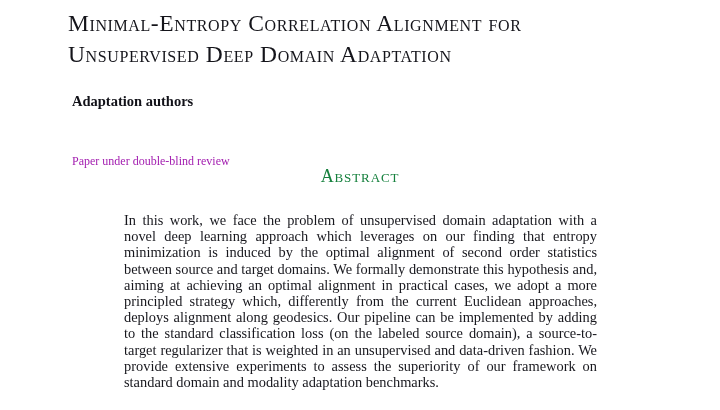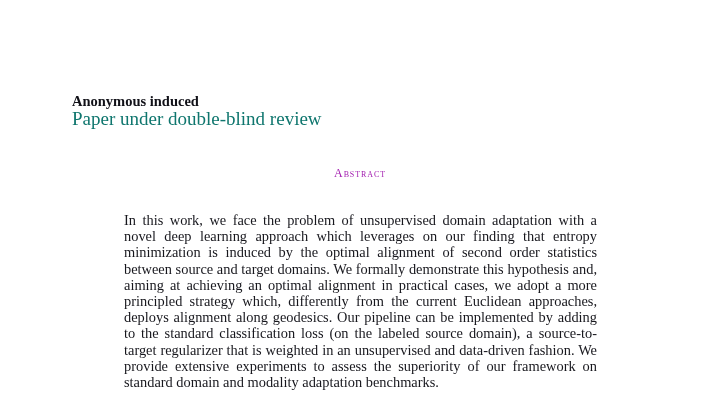--- a/index.html
+++ b/index.html
@@ -47,37 +47,38 @@
     top: 92px;
     width: 420px;
   }
   .author-name {
     font-size: 14.5px;
     line-height: 18px;
     font-weight: 700;
     color: #111118;
   }
   .author-note {
-    font-size: 19px;
+    font-size: 12px;
     line-height: 18px;
     font-weight: 400;
-    color: #0f766e;
+    color: #a21caf;
+    margin-top: 42px;
   }
 
   
   .abstract-heading {
     position: absolute;
     left: 0;
     right: 0;
     top: 166px;
     text-align: center;
-    font-size: 12px;
+    font-size: 18px;
     font-variant: small-caps;
     letter-spacing: 0.9px;
-    color: #a21caf;
+    color: #15803d;
   }
 
   .abstract-body {
     position: absolute;
     left: 116px;
     top: 204px;
     width: 489px;
     font-size: 14.4px;
     line-height: 16.2px;
     text-align: justify;
@@ -88,23 +89,27 @@
   .abstract-body p {
     margin: 8px;
     text-indent: 0;
   }
 </style>
 </head>
 <body>
 
 <div class="page">
 
+  <div class="title-block">
+    <div class="title-line">Minimal-Entropy Correlation Alignment for</div>
+    <div class="title-line">Unsupervised Deep Domain Adaptation</div>
+  </div>
 
   <div class="authors-block">
-    <div class="author-name">Anonymous induced</div>
+    <div class="author-name">Adaptation authors</div>
     <div class="author-note">Paper under double-blind review</div>
   </div>
 
   <div class="abstract-heading">Abstract</div>
 
   <div class="abstract-body">
     <p>In this work, we face the problem of unsupervised domain adaptation with a novel deep learning approach which leverages on our finding that entropy minimization is induced by the optimal alignment of second order statistics between source and target domains. We formally demonstrate this hypothesis and, aiming at achieving an optimal alignment in practical cases, we adopt a more principled strategy which, differently from the current Euclidean approaches, deploys alignment along geodesics. Our pipeline can be implemented by adding to the standard classification loss (on the labeled source domain), a source-to-target regularizer that is weighted in an unsupervised and data-driven fashion. We provide extensive experiments to assess the superiority of our framework on standard domain and modality adaptation benchmarks.</p>
   </div>
 
 </div>

